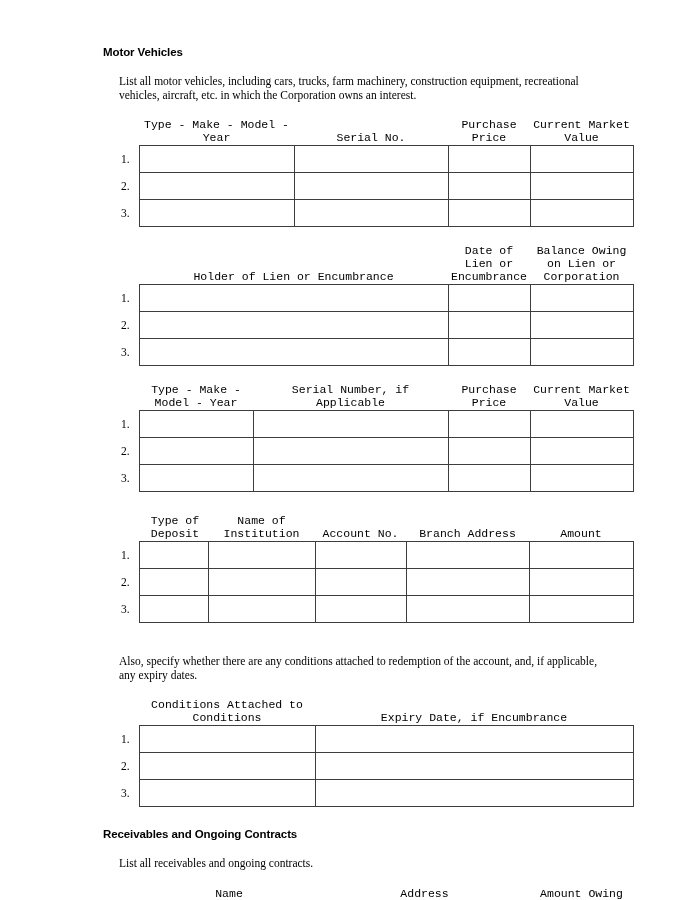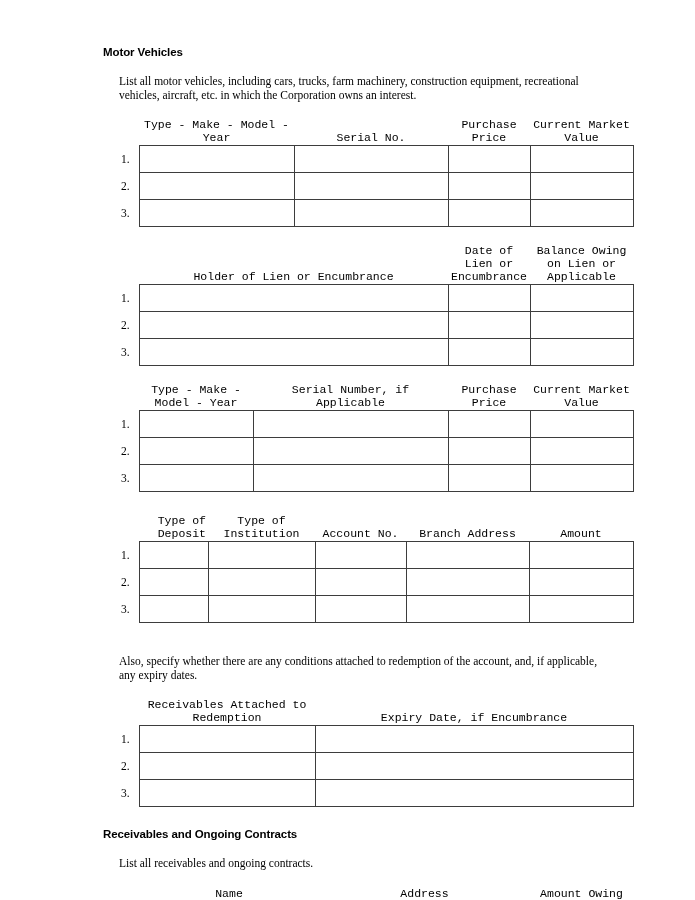--- a/index.html
+++ b/index.html
@@ -51,21 +51,21 @@
   table.form-table th {
     font-weight: normal;
     font-size: 11.5px;
     line-height: 13px;
     text-align: center;
     vertical-align: bottom;
     border: 0;
     padding: 0 2px 1px 2px;
     font-family: Liberation Mono, monospace;
   }
-  table.form-table th.leftish { text-align: right; padding-left: 5px; }
+  table.form-table th.leftish { text-align: center; padding-left: 5px; }
   table.form-table th.numhead { border: 0; padding: 0; }
   table.form-table td.cell {
     border: 1px solid #3d3d3d;
     height: 26px;
     padding: 0;
   }
   table.form-table td.rownum {
     border: 0;
     text-align: left;
     vertical-align: middle;
@@ -139,21 +139,21 @@
           <col class="numcol">
             <col style="width:309px">
             <col style="width:82px">
             <col style="width:103px">
         </colgroup>
         <thead>
           <tr>
             <th class="numhead"></th>
             <th>Holder of Lien or Encumbrance</th>
             <th>Date of Lien or Encumbrance</th>
-            <th>Balance Owing on Lien or Applicable</th>
+            <th>Balance Owing on Lien or Corporation</th>
           </tr>
         </thead>
         <tbody>
           <tr>
             <td class="rownum">1.</td>
             <td class="cell"></td>
             <td class="cell"></td>
             <td class="cell"></td>
           </tr>
           <tr>
@@ -231,21 +231,21 @@
             <col style="width:69px">
             <col style="width:107px">
           <col style="width:91px">
             <col style="width:123px">
             <col style="width:104px">
         </colgroup>
         <thead>
           <tr>
             <th class="numhead"></th>
             <th class="leftish">Type of Deposit</th>
-            <th>Type of Institution</th>
+            <th>Name of Institution</th>
             <th>Account No.</th>
             <th>Branch Address</th>
             <th>Amount</th>
           </tr>
         </thead>
         <tbody>
           <tr>
             <td class="rownum">1.</td>
             <td class="cell"></td>
             <td class="cell"></td>
@@ -281,21 +281,21 @@
     <div class="tblwrap">
       <table class="form-table">
         <colgroup>
           <col class="numcol">
             <col style="width:176px">
             <col style="width:318px">
         </colgroup>
         <thead>
           <tr>
             <th class="numhead"></th>
-            <th>Receivables Attached to Redemption</th>
+            <th>Conditions Attached to Conditions</th>
             <th>Expiry Date, if Encumbrance</th>
           </tr>
         </thead>
         <tbody>
           <tr>
             <td class="rownum">1.</td>
             <td class="cell"></td>
             <td class="cell"></td>
           </tr>
           <tr>

